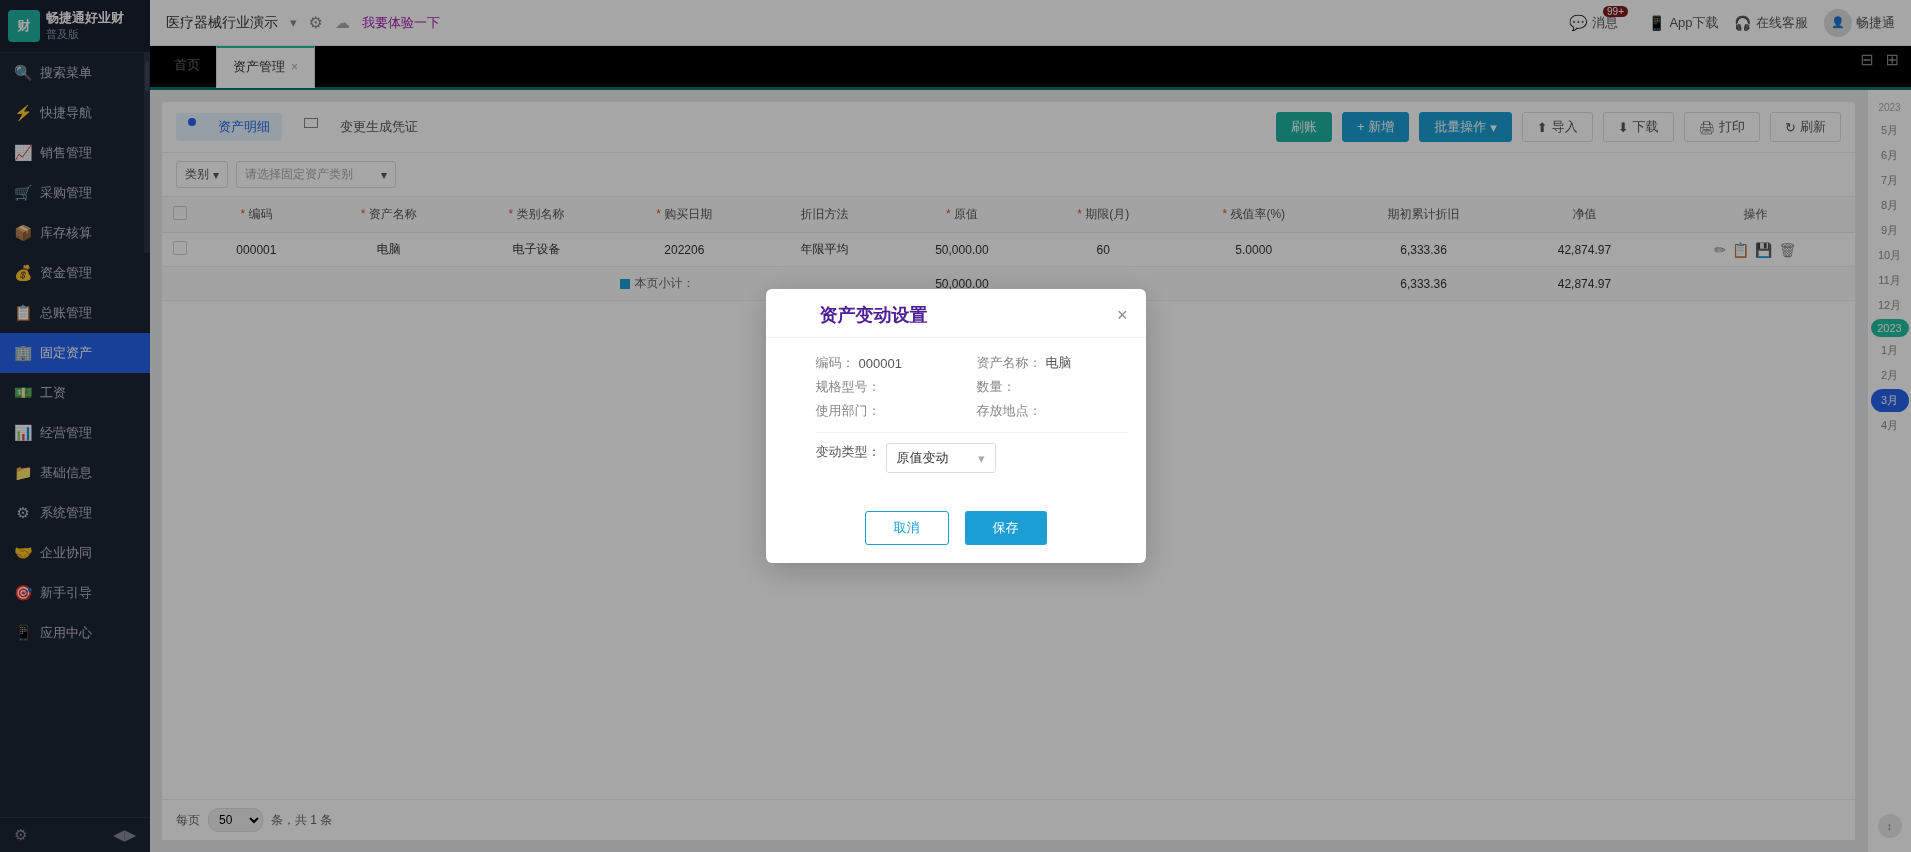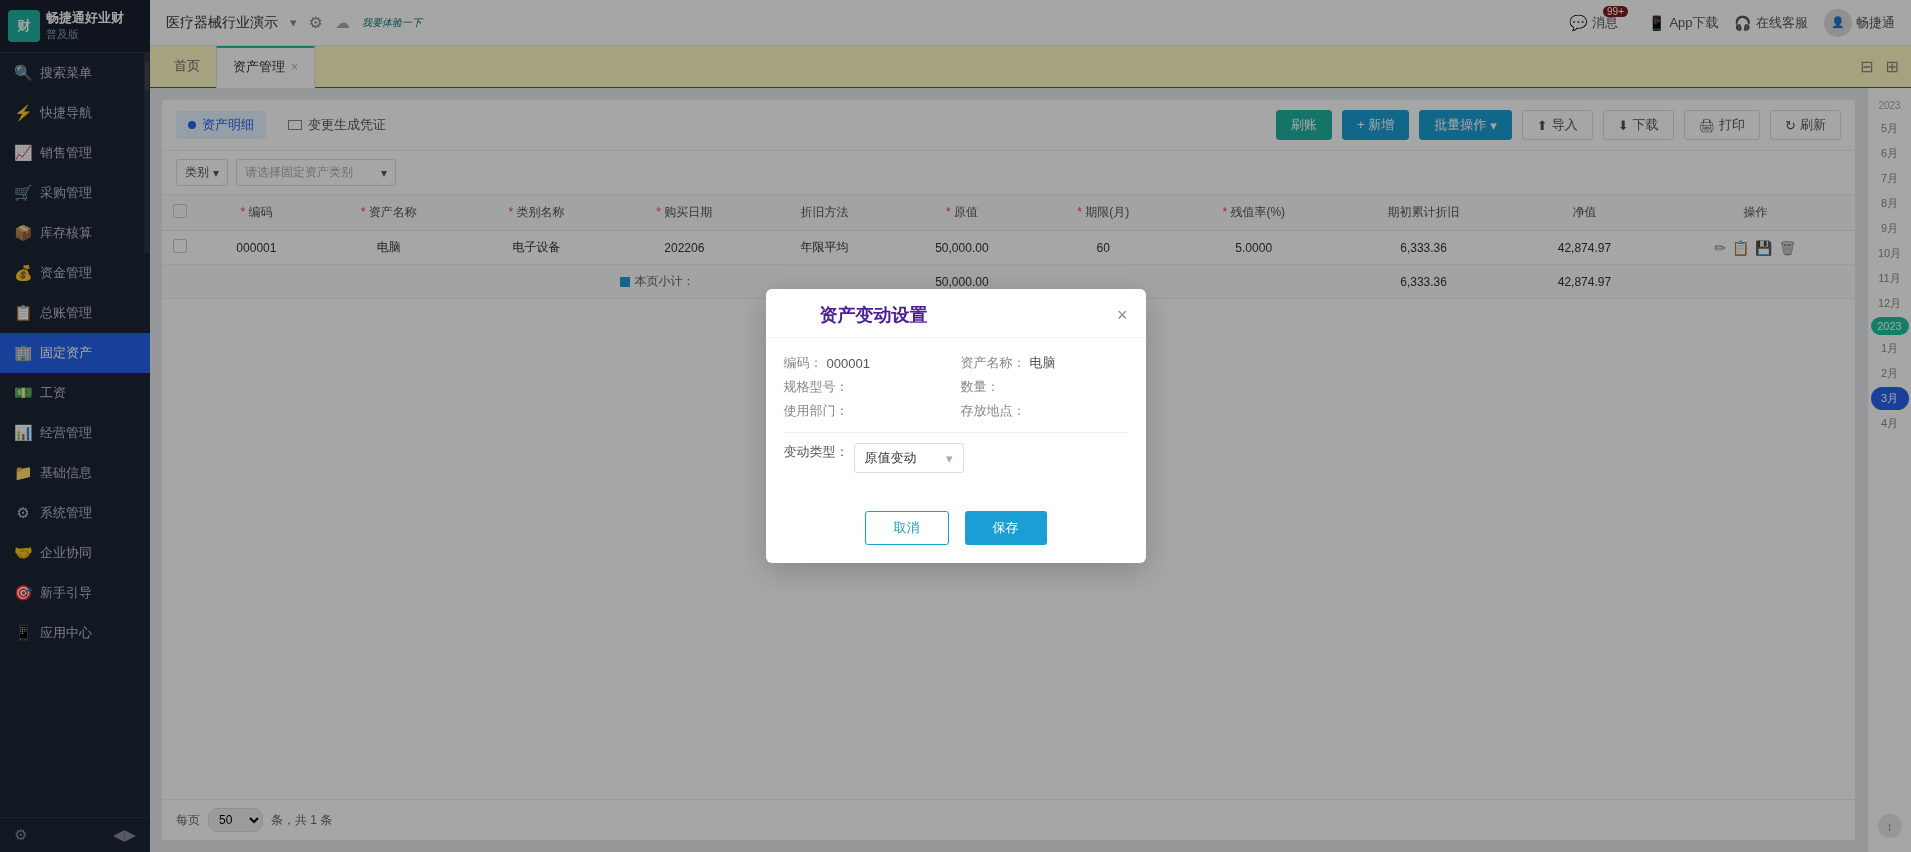--- a/index.html
+++ b/index.html
@@ -21,35 +21,35 @@
 
     
     .topbar { background: #fff; height: 46px; display: flex; align-items: center; padding: 0 16px; gap: 12px; border-bottom: 1px solid #e8e8e8; flex-shrink: 0; }
     .topbar-right { margin-left: auto; display: flex; align-items: center; gap: 16px; }
     .topbar-badge { position: relative; display: flex; align-items: center; gap: 4px; cursor: pointer; color: #555; font-size: 13px; }
     .badge-dot { background: #7f1d1d; color: #fff; border-radius: 10px; font-size: 10px; padding: 0 4px; min-width: 18px; text-align: left; position: absolute; top: -8px; right: -10px; }
     .topbar-user { display: flex; align-items: center; gap: 4px; color: #555; font-size: 13px; cursor: pointer; }
     .avatar { width: 28px; height: 28px; border-radius: 50%; background: #ddd; display: flex; align-items: center; justify-content: center; font-size: 12px; color: #888; }
 
     
-    .tabbar { background: #fef9c3; border-bottom: 1px solid #0f766e; display: flex; align-items: center; flex-shrink: 0; padding: 0 8px; }
+    .tabbar { background: #000000; border-bottom: 3px solid #0f766e; display: flex; align-items: flex-start; flex-shrink: 0; padding: 0 8px; }
     .tab { display: flex; align-items: center; gap: 6px; padding: 10px 16px; cursor: pointer; color: #666; font-size: 13px; border-bottom: 2px solid transparent; }
     .tab.active { background: #fff; color: #333; border-bottom: 2px solid #fff; border-top: 2px solid #20c0a0; border-left: 1px solid #e0e0e0; border-right: 1px solid #e0e0e0; margin-bottom: -1px; }
     .tab-close { color: #aaa; font-size: 12px; cursor: pointer; }
     .tab-home { color: #666; }
     .tabbar-controls { margin-left: auto; display: flex; gap: 4px; }
     .tabbar-btn { background: none; border: none; color: #888; font-size: 16px; cursor: pointer; padding: 4px; }
 
     
     .content { flex: 1; display: flex; min-height: 0; background: #e8eaed; }
     .content-main { flex: 1; padding: 12px; display: flex; flex-direction: column; min-width: 0; overflow: hidden; }
 
     
     .toolbar { background: #fff; border-radius: 4px 4px 0 0; padding: 10px 14px; display: flex; align-items: center; gap: 10px; border-bottom: 1px solid #eee; }
-    .toolbar-tab { display: flex; align-items: center; gap: 6px; padding: 5px 12px; border-radius: 3px; cursor: pointer; font-size: 13px; }
+    .toolbar-tab { display: flex; gap: 22px; padding: 5px 12px; border-radius: 3px; cursor: pointer; font-size: 13px; }
     .toolbar-tab.active { background: #e8f4ff; color: #2563eb; }
     .toolbar-tab .dot { width: 8px; height: 8px; border-radius: 50%; background: #2563eb; display: inline-block; }
     .toolbar-tab.voucher { color: #555; }
     .toolbar-tab.voucher .sq { width: 14px; height: 10px; border: 1px solid #888; display: inline-block; position: relative; }
     .toolbar-spacer { flex: 1; }
     .btn { padding: 5px 14px; border-radius: 3px; border: 1px solid #ddd; background: #fff; cursor: pointer; font-size: 13px; color: #555; display: flex; align-items: center; gap: 4px; }
     .btn-primary { background: #1a9ed4; color: #fff; border-color: #1a9ed4; }
     .btn-green { background: #20b2a0; color: #fff; border-color: #20b2a0; }
     .btn-batch { background: #1a9ed4; color: #fff; border-color: #1a9ed4; }
 
@@ -76,21 +76,21 @@
     .timeline-item.current { background: #2563eb; color: #fff; border-radius: 12px; }
 
     
     .overlay { position: fixed; top: 0; left: 0; right: 0; bottom: 0; background: rgba(0,0,0,0.35); z-index: 100; display: flex; align-items: center; justify-content: center; }
 
     
     .dialog { background: #fff; border-radius: 6px; box-shadow: 0 8px 32px rgba(0,0,0,0.2); width: 380px; z-index: 101; }
     .dialog-header { padding: 14px 18px 10px; display: flex; align-items: center; justify-content: space-between; border-bottom: 1px solid #f0f0f0; }
     .dialog-title { font-size: 18px; font-weight: bold; color: #4c1d95; margin-left: 36px; }
     .dialog-close { cursor: pointer; color: #888; font-size: 18px; background: none; border: none; }
-    .dialog-body { padding: 16px 18px; }
+    .dialog-body { padding: 16px 18px; margin-left: 32px; }
     .dialog-info-grid { display: grid; grid-template-columns: 1fr 1fr; gap: 6px 10px; font-size: 13px; margin-bottom: 12px; }
     .dialog-info-item { display: flex; align-items: center; gap: 4px; color: #555; }
     .dialog-info-label { color: #888; }
     .dialog-divider { border: none; border-top: 1px solid #f0f0f0; margin: 10px 0; }
     .dialog-field-row { display: flex; gap: 0; margin-bottom: 12px; font-size: 13px; }
     .dialog-field-label { color: #555; min-width: 70px; }
     .dialog-select { border: 1px solid #ddd; border-radius: 3px; padding: 5px 10px; font-size: 13px; color: #333; display: flex; align-items: center; gap: 6px; background: #fff; cursor: pointer; min-width: 110px; }
     .dialog-input { border: 1px solid #ddd; border-radius: 3px; padding: 5px 10px; font-size: 13px; color: #aaa; min-width: 110px; }
     .req-star { color: #e74c3c; margin-right: 3px; }
     .dialog-footer { display: flex; justify-content: center; gap: 16px; padding: 10px 18px 18px; }
@@ -191,21 +191,21 @@
   </div>
 </div>
 
 <div class="main">
 
   <div class="topbar">
     <span style="font-size:14px;color:#333;font-weight:500;">医疗器械行业演示</span>
     <span style="color:#888;cursor:pointer;">▾</span>
     <span style="color:#888;font-size:16px;cursor:pointer;">⚙</span>
     <span style="color:#aaa;font-size:15px;">☁</span>
-    <span style="color:#0f766e;font-size:10px;cursor:pointer;font-style:italic;">我要体验一下</span>
+    <span style="color:#a21caf;font-size:13px;cursor:pointer;">我要体验一下</span>
     <div class="topbar-right">
       <div class="topbar-badge" style="position:relative;margin-right:14px;">
         <span style="font-size:15px;">💬</span>
         <span>消息</span>
         <span class="badge-dot">99+</span>
       </div>
       <div class="topbar-badge">
         <span style="font-size:14px;">📱</span>
         <span>App下载</span>
       </div>

